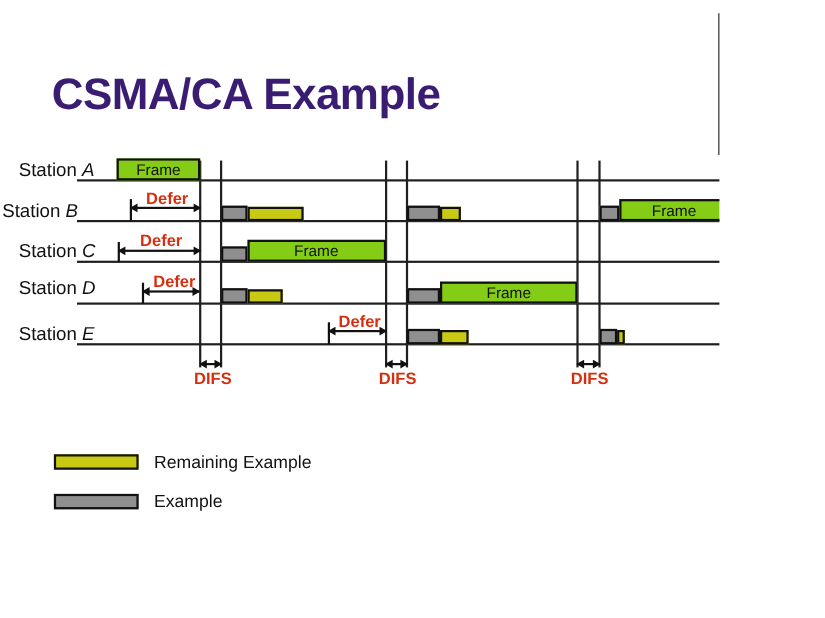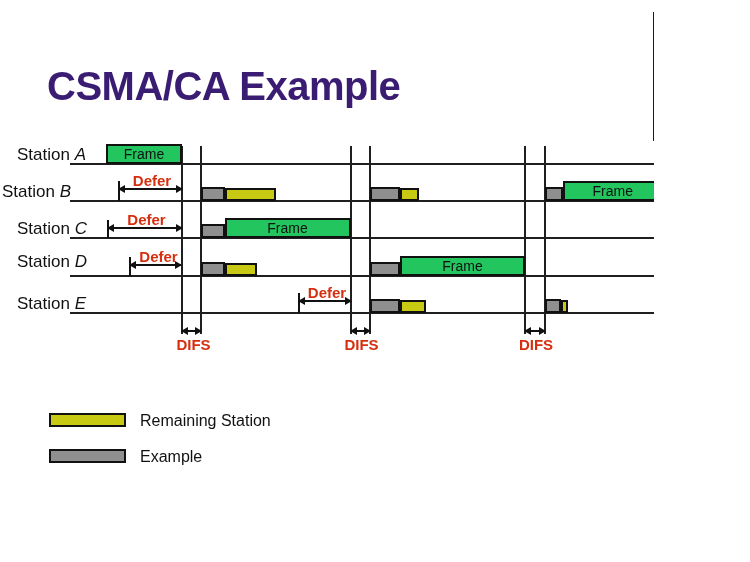--- a/index.html
+++ b/index.html
@@ -14,21 +14,21 @@
   }
   
   .dec-line{position:absolute;width:2px;background:#1a1a1a;}
   .dot{position:absolute;border-radius:50%;}
   
   .station-label{position:absolute;font-size:17px;color:#111;white-space:nowrap;}
   .station-label i{font-style:italic;}
   .hline{position:absolute;height:2px;background:#1f1f1f;}
   .vline{position:absolute;width:2px;background:#1f1f1f;}
   .box{position:absolute;border:2px solid #111;box-sizing:border-box;}
-  .box.frame{background:#22c55e;display:flex;align-items:center;justify-content:center;
+  .box.frame{background:#84cc16;display:flex;align-items:center;justify-content:center;
     font-size:14px;color:#111;}
   .box.backoff{background:#8f8f8f;}
   .box.remaining{background:#c8c913;}
   .harrow{position:absolute;height:2px;background:#111;}
   .ah{position:absolute;top:-3px;width:0;height:0;border-top:4px solid transparent;border-bottom:4px solid transparent;}
   .ah.l{left:-1px;border-right:7px solid #111;}
   .ah.r{right:-1px;border-left:7px solid #111;}
   .tick{position:absolute;width:2px;background:#111;}
   .red-label{position:absolute;color:#d62f0f;font-weight:bold;font-size:15px;white-space:nowrap;transform:translateX(-50%);}
   
@@ -147,18 +147,18 @@
       <div class="red-label" style="left: 361.5px; top: 336px;">DIFS</div>
       <div class="harrow" style="left: 525px; top: 330px; width: 19.5px;">
         <span class="ah l"></span>
         <span class="ah r"></span>
       </div>
       <div class="red-label" style="left: 536px; top: 336px;">DIFS</div>
     </div>
 
   <div>
     <div class="legend-swatch box remaining" style="left:49px;top:413px;"></div>
-    <div class="legend-label" style="left:140px;top:412px;">Remaining Station</div>
+    <div class="legend-label" style="left:140px;top:412px;">Remaining Example</div>
     <div class="legend-swatch box backoff" style="left:49px;top:449px;"></div>
     <div class="legend-label" style="left:140px;top:448px;">Example</div>
   </div>
 
 </div>
 
 </body></html>

